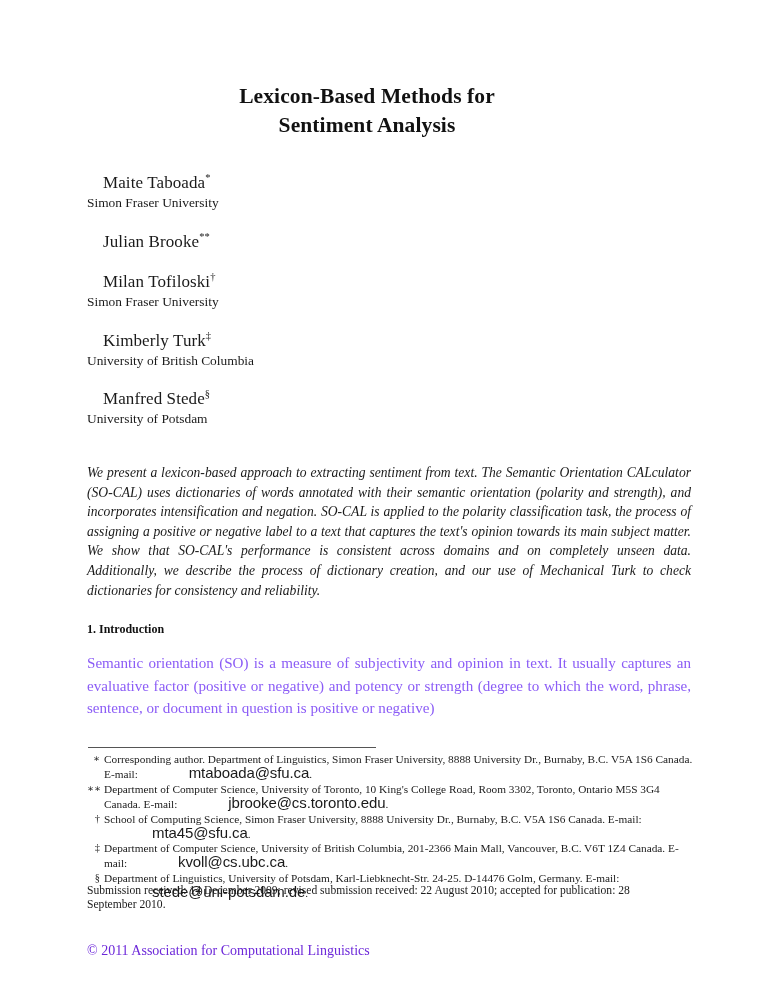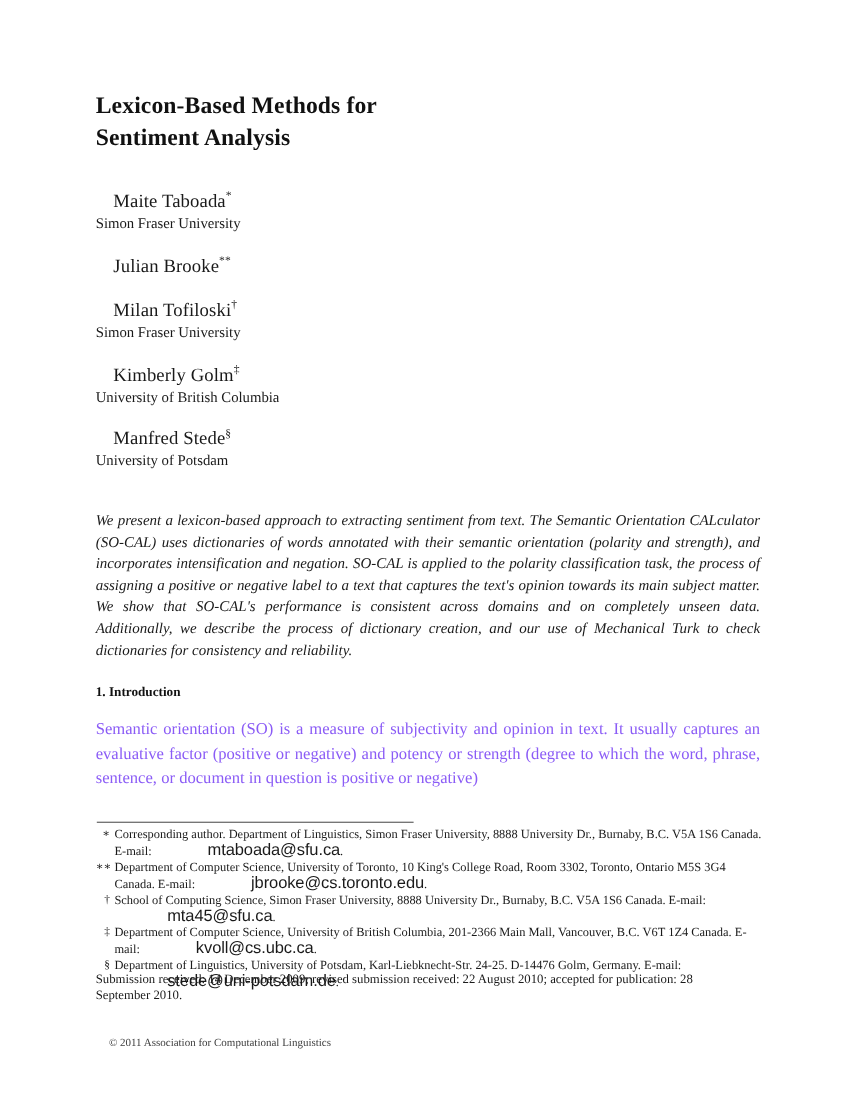--- a/index.html
+++ b/index.html
@@ -32,20 +32,21 @@
     left: 87px;
     top: 82px;
     width: 560px;
   }
   .title-line {
     font-size: 21.5px;
     font-weight: bold;
     line-height: 29px;
     letter-spacing: 0.1px;
     color: #111111;
+    text-align: center;
   }
 
   
   .authors {
     position: absolute;
     left: 87px;
     top: 172px;
     width: 560px;
   }
   .author {
@@ -156,23 +157,22 @@
     font-size: 11.6px;
     line-height: 14.4px;
     color: #1a1a1a;
   }
 
   
   .copyright {
     position: absolute;
     left: 87px;
     top: 943px;
-    font-size: 10px;
-    color: #404040;
-    margin-left: 12px;
+    font-size: 14px;
+    color: #6d28d9;
   }
 </style>
 </head>
 <body>
 
 <div class="page">
 
   <div class="title-block">
     <div class="title-line">Lexicon-Based Methods for</div>
     <div class="title-line">Sentiment Analysis</div>
@@ -188,21 +188,21 @@
     <div class="author">
       <div class="author-name"><span>Julian Brooke</span><sup>**</sup></div>
     </div>
 
     <div class="author">
       <div class="author-name"><span>Milan Tofiloski</span><sup>†</sup></div>
       <div class="author-affil">Simon Fraser University</div>
     </div>
 
     <div class="author">
-      <div class="author-name"><span>Kimberly Golm</span><sup>‡</sup></div>
+      <div class="author-name"><span>Kimberly Turk</span><sup>‡</sup></div>
       <div class="author-affil">University of British Columbia</div>
     </div>
 
     <div class="author">
       <div class="author-name"><span>Manfred Stede</span><sup>§</sup></div>
       <div class="author-affil">University of Potsdam</div>
     </div>
 
   </div>
 

